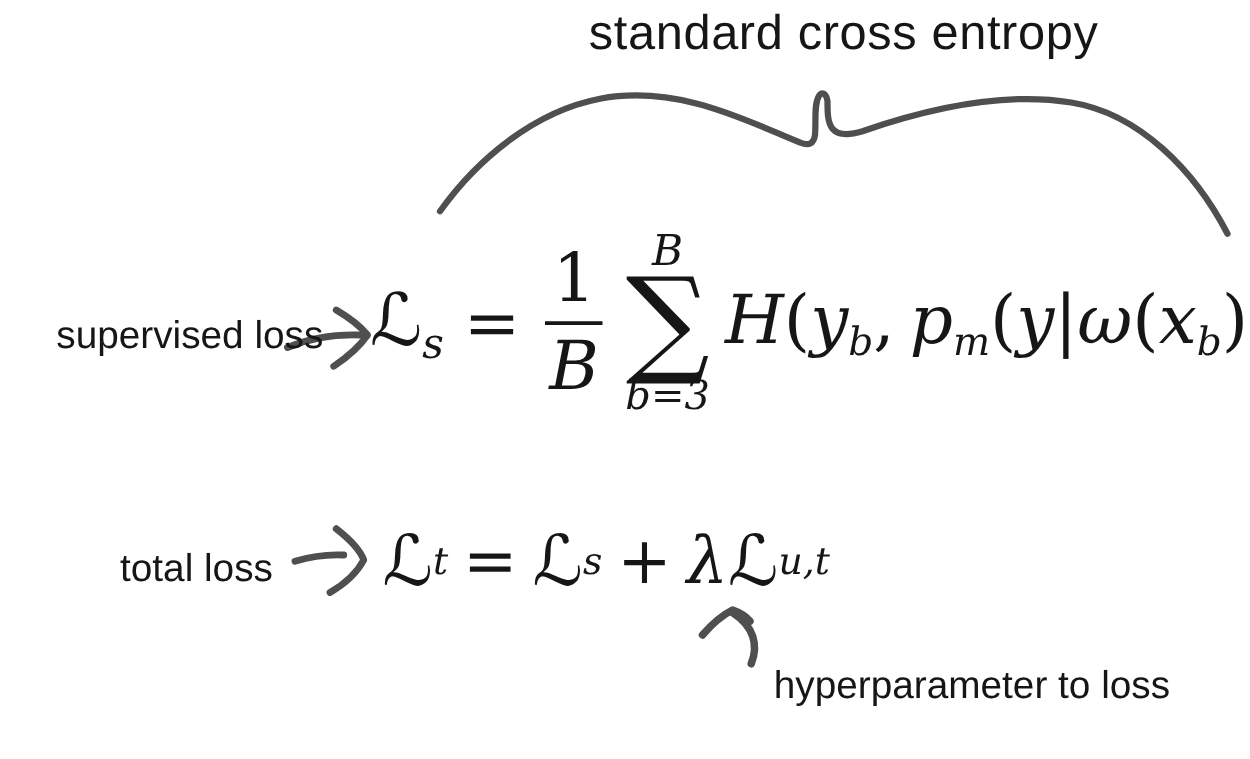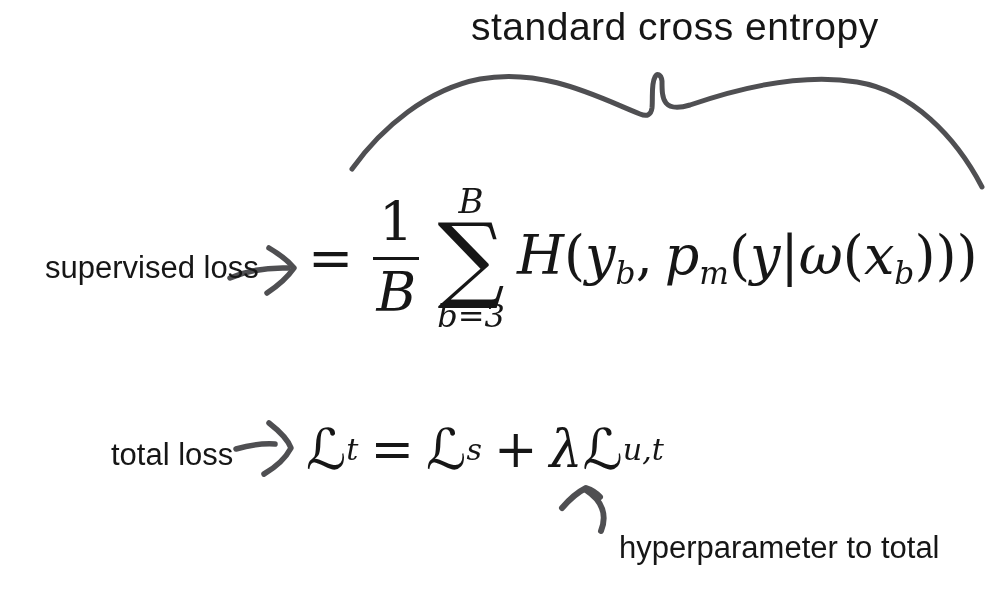--- a/index.html
+++ b/index.html
@@ -8,21 +8,21 @@
   #canvas {
     position:relative; width:1000px; height:605px; background:#ffffff;
     overflow:hidden; font-family:"Liberation Sans","DejaVu Sans",sans-serif;
     color:var(--ink);
   }
   .abs { position:absolute; }
   
   .note { font-size:31px; color:var(--ink); white-space:nowrap; }
   #title { left:471px; top:5px; font-size:39px; letter-spacing:0.5px; }
   #label-supervised { left:8px; top:250px;margin-left:37px; }
-  #label-total { left:111px; top:437px; }
+  #label-total { left:96px; top:437px; }
   #note-hyper { left:619px; top:529px; line-height:37px; }
   
   .math { font-family:"DejaVu Serif","DejaVu Sans",serif; color:var(--ink); white-space:nowrap; }
   .it { font-style:italic; }
   .up { font-style:normal; }
   .scr { font-style:normal; }
   .sb { font-size:0.58em; font-style:italic; vertical-align:-0.32em; letter-spacing:0; }
   .comma { margin-right:0.22em; }
   .op { margin:0 12px; font-style:normal; }
   #eq-supervised {
@@ -69,24 +69,25 @@
     <path stroke-width="6" d="M 601 531 C 607 516, 603 501, 586 490"></path>
     <path stroke-width="6" d="M 562 508 Q 574 494 586 488 Q 595 491 600 497"></path>
   </svg>
 
   <div id="title" class="abs">standard cross entropy</div>
 
   <div id="label-supervised" class="abs note">supervised loss</div>
   <div id="label-total" class="abs note">total loss</div>
 
   <div id="note-hyper" class="abs note">
-    <div>hyperparameter to total</div>
+    <div>hyperparameter to loss</div>
   </div>
 
   <div id="eq-supervised" class="abs math">
+    <span class="lhs"><span class="scr">ℒ</span><span class="sb">s</span></span>
     <span class="op">=</span>
     <span class="frac">
       <span class="num">1</span>
       <span class="bar"></span>
       <span class="den">B</span>
     </span>
     <span class="bigsum">
       <span class="lim-top">B</span>
       <span class="sigma">∑</span>
       <span class="lim-bot">b=3</span>

